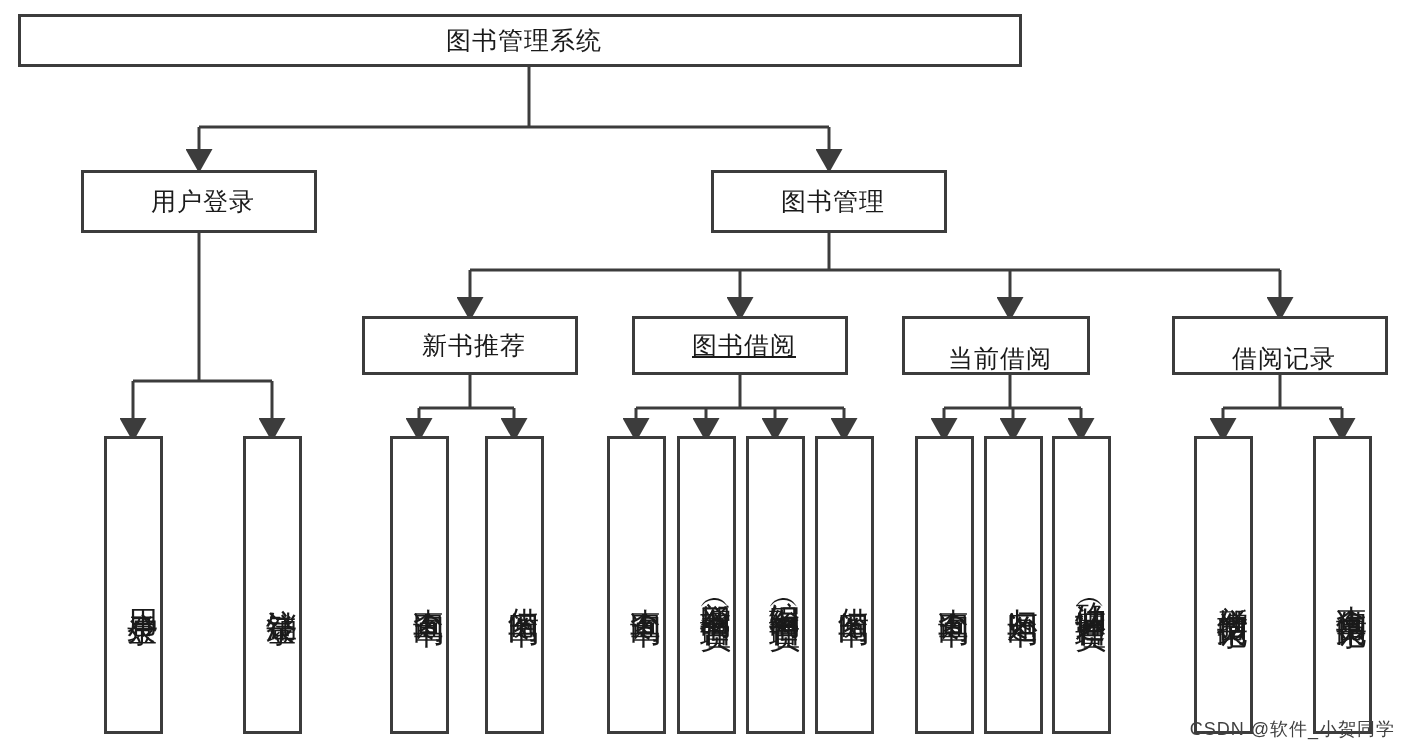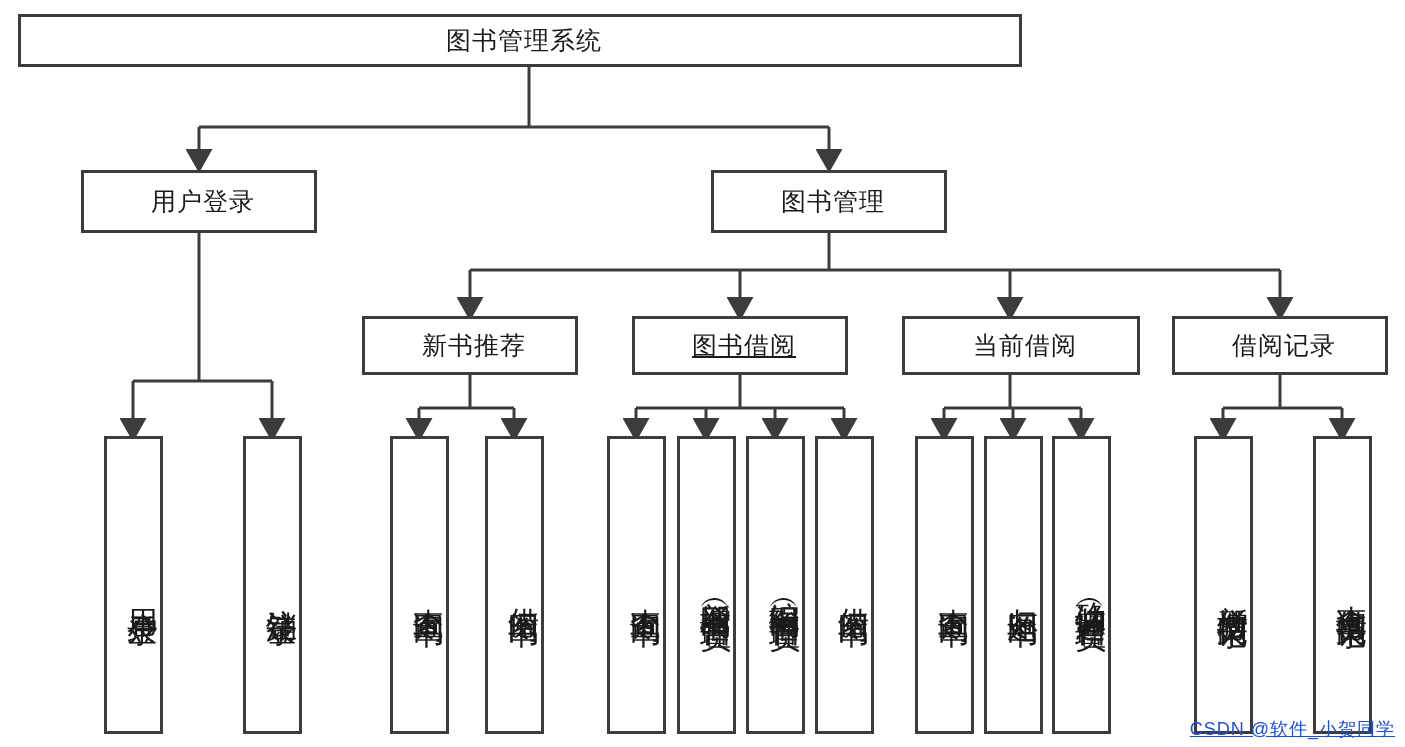--- a/index.html
+++ b/index.html
@@ -55,25 +55,24 @@
   .node.vert .vlabel {
     writing-mode: vertical-rl;
     text-orientation: upright;
     display: block;
   }
   .watermark {
     position: absolute;
     right: 10px;
     bottom: 6px;
     font-size: 18px;
-    color: #1d4ed8;
+    color: #404040;
     letter-spacing: 1px;
     z-index: 3;
     white-space: nowrap;
-    text-decoration: underline;
   }
 </style>
 </head>
 <body>
 
 <div id="canvas">
 
   <svg class="edges" viewBox="0 0 1405 747" xmlns="http://www.w3.org/2000/svg">
     <defs>
       <marker id="arrow" markerWidth="9" markerHeight="9" refX="1" refY="4.5" orient="auto" markerUnits="strokeWidth">
@@ -134,24 +133,24 @@
   <div class="node horiz" style="left:362px; top:316px; width:216px; height:59px;">
     <span>新书推荐</span>
   </div>
 
   <div class="node horiz" style="left:711px; top:170px; width:236px; height:63px;">
     <span>图书管理</span>
   </div>
   <div class="node horiz" style="left:632px; top:316px; width:216px; height:59px;text-decoration:underline;">
     <span>图书借阅</span>
   </div>
-  <div class="node horiz" style="left:902px; top:316px; width:238px; height:59px;">
+  <div class="node horiz" style="left:902px; top:316px; width:188px; height:59px;align-items:flex-end;">
     <span>当前借阅</span>
   </div>
-  <div class="node horiz" style="left:1172px; top:316px; width:216px; height:59px;">
+  <div class="node horiz" style="left:1172px; top:316px; width:216px; height:59px;align-items:flex-end;">
     <span>借阅记录</span>
   </div>
 
   <div class="node vert" style="left:104px; top:436px; width:59px; height:298px;">
     <span class="vlabel">用户登录</span>
   </div>
   <div class="node vert" style="left:243px; top:436px; width:59px; height:298px;">
     <span class="vlabel">注销登录</span>
   </div>
 

